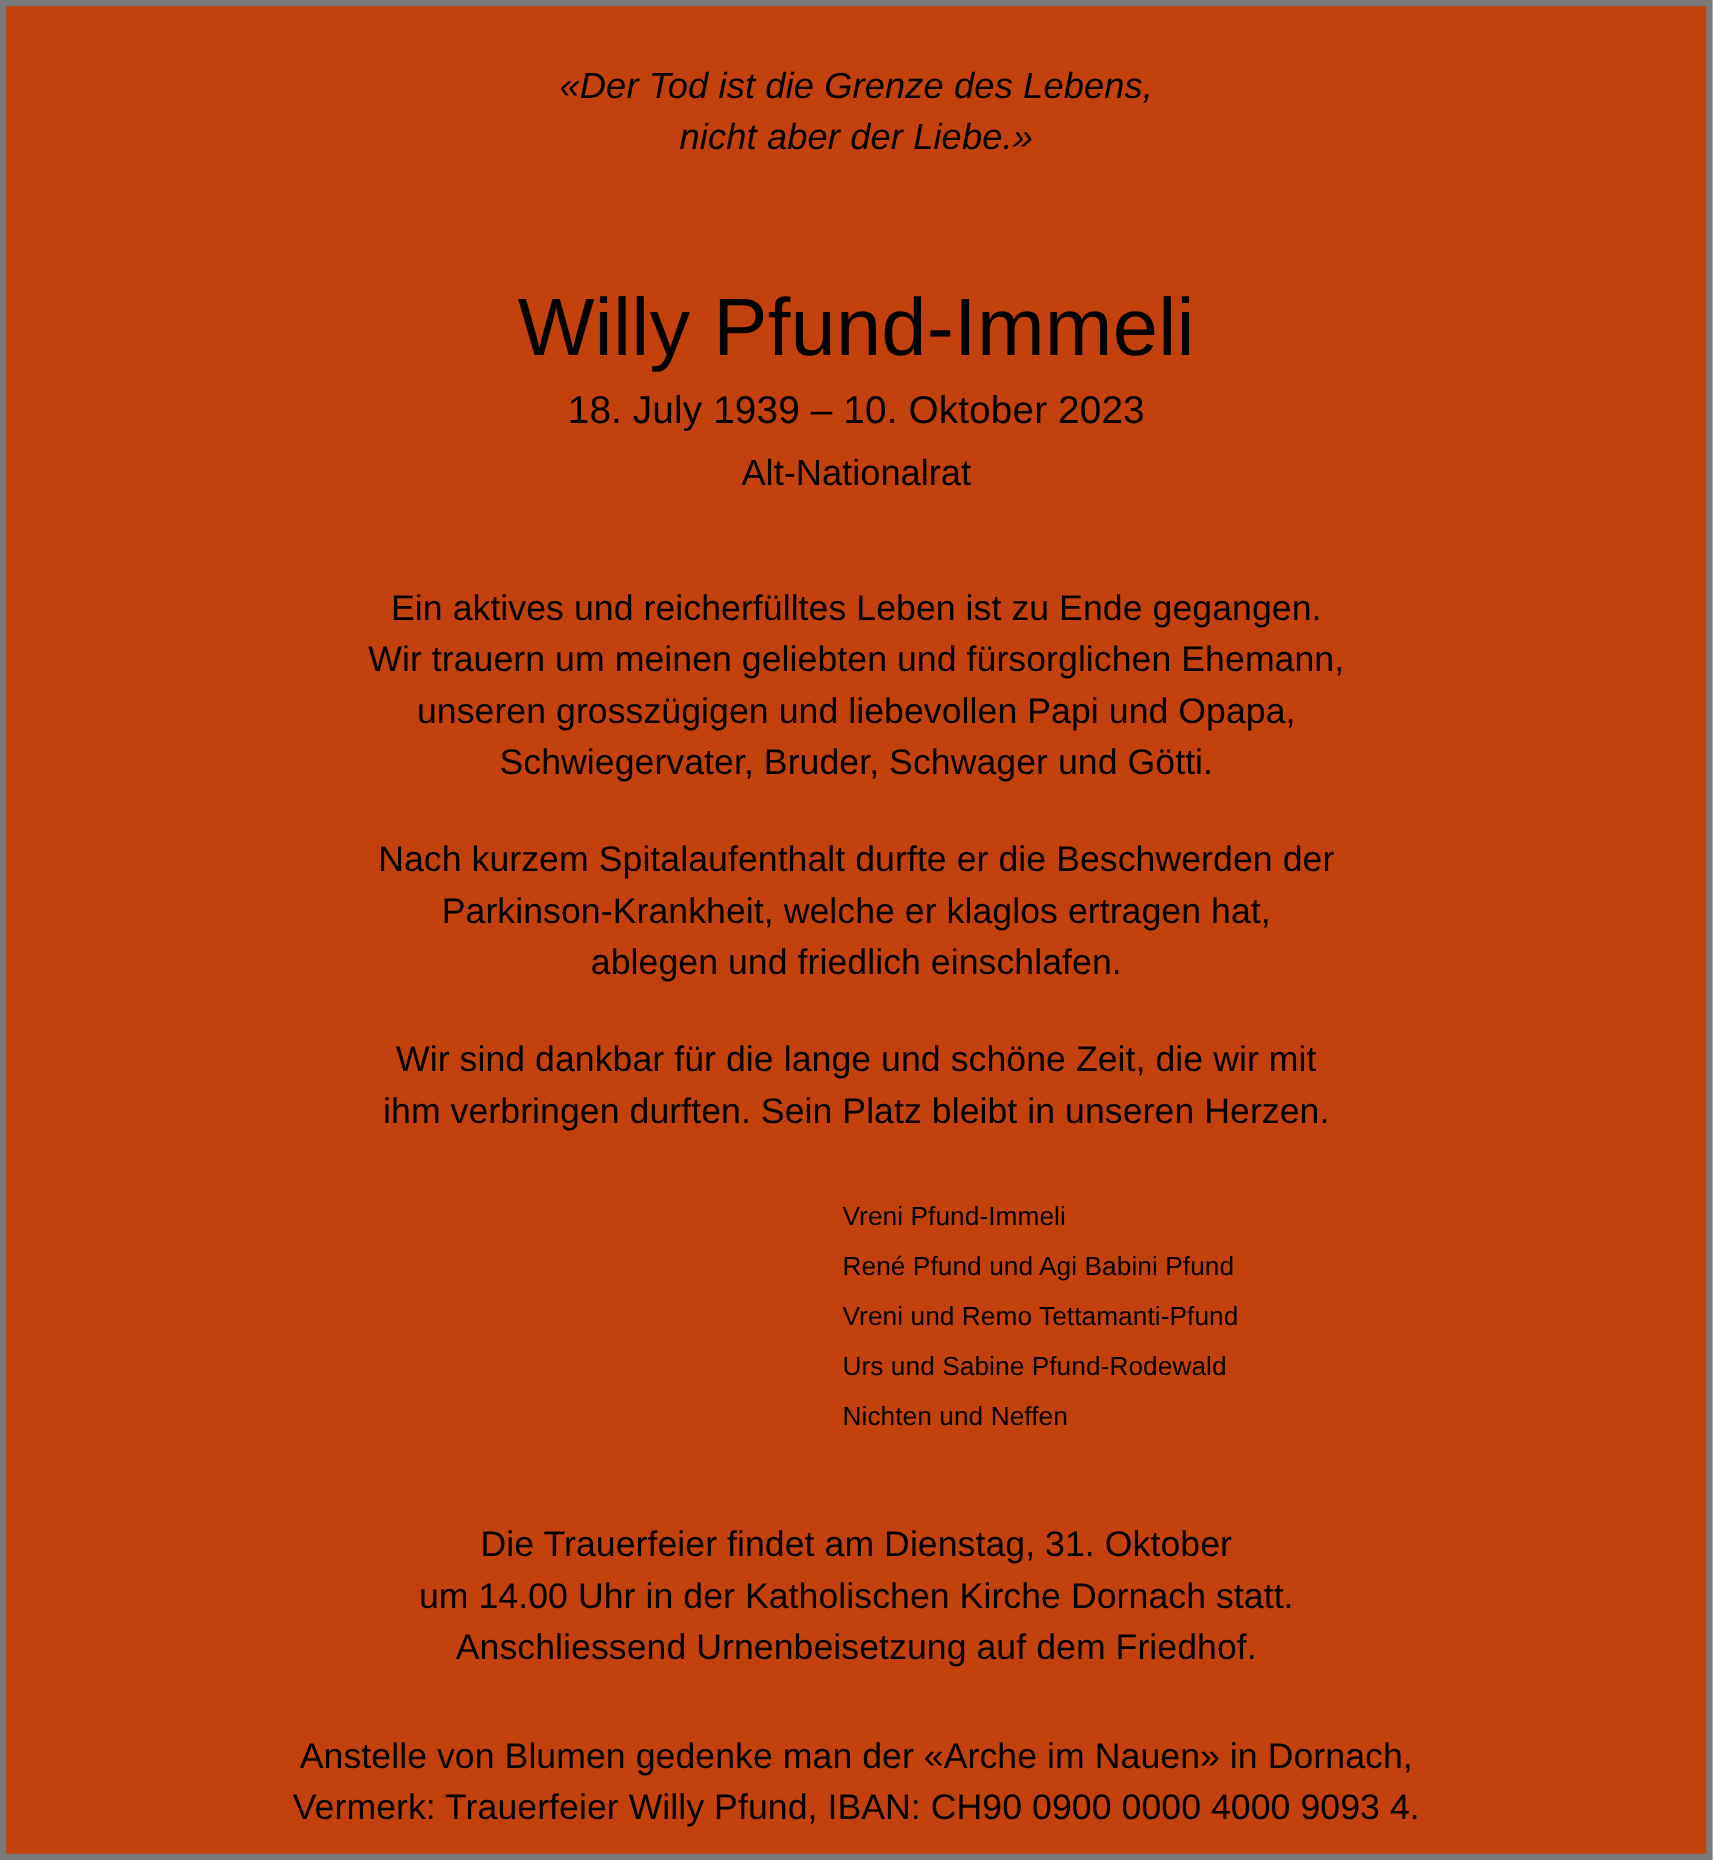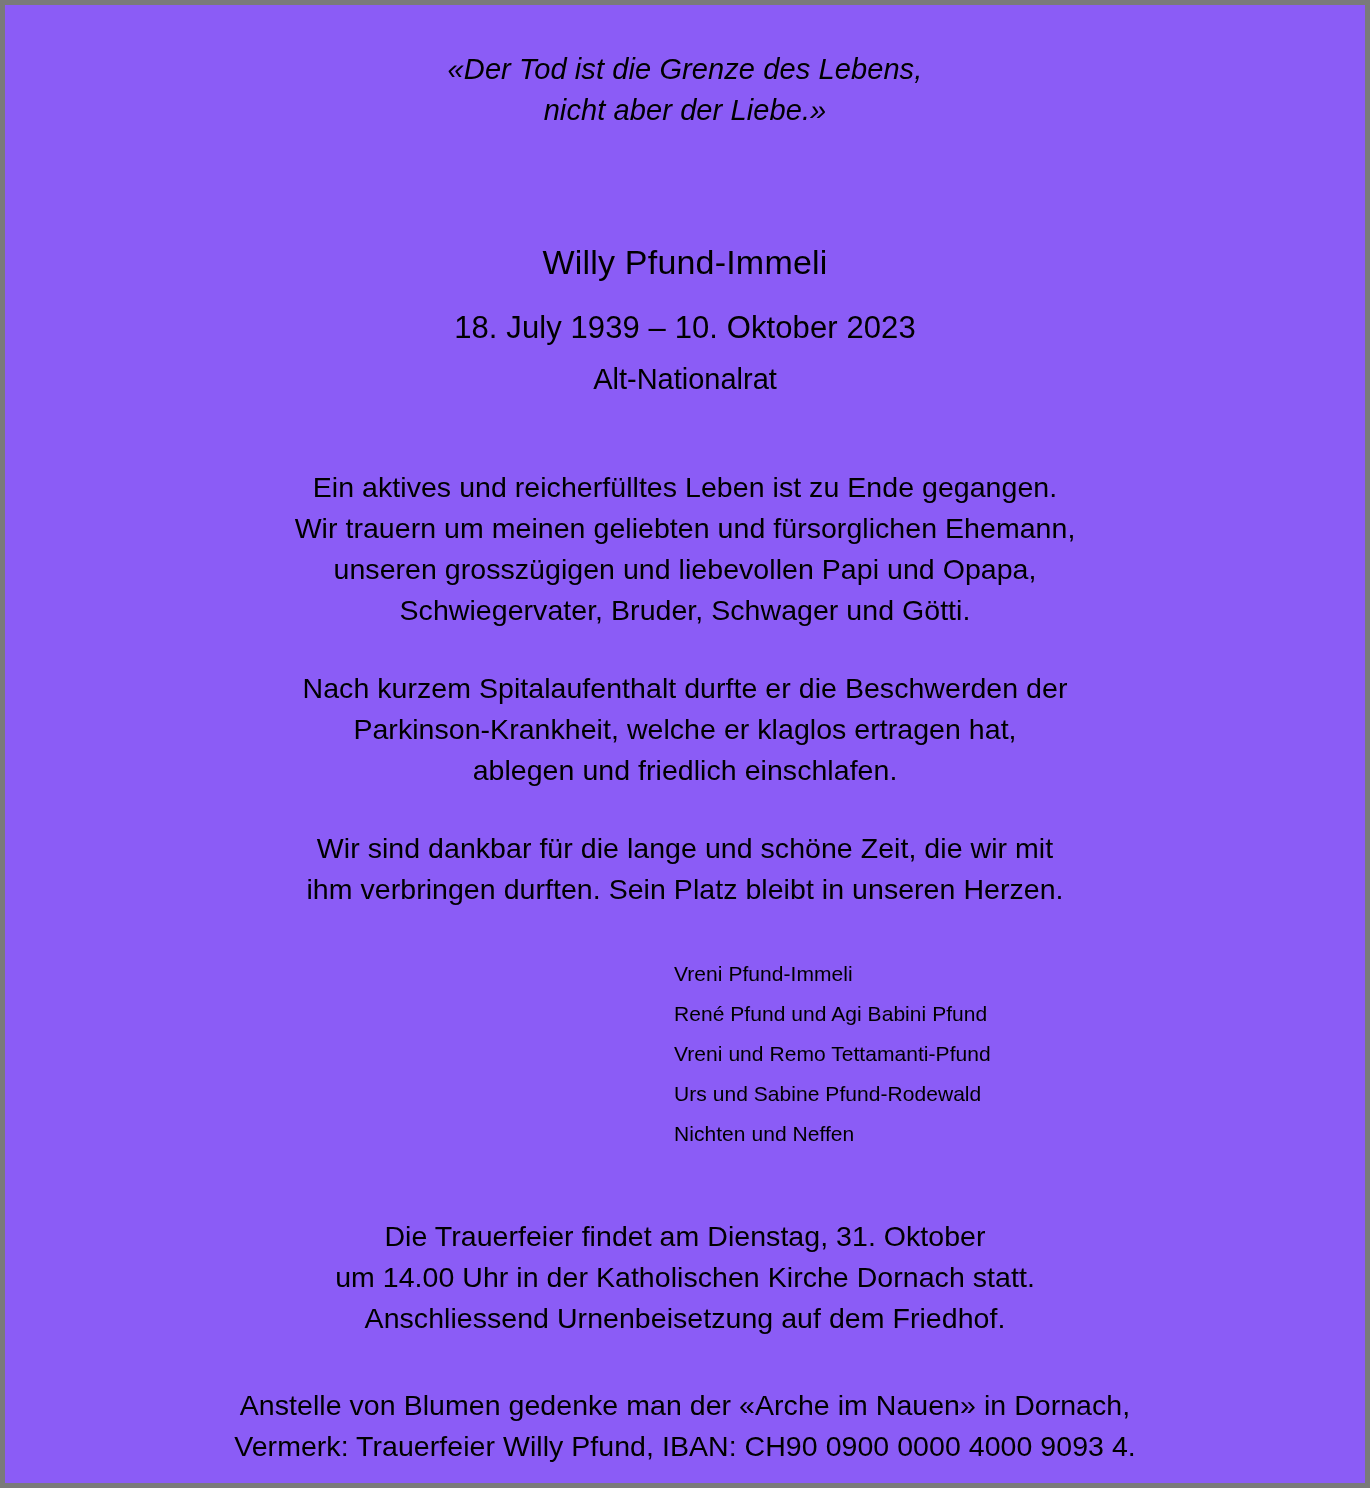--- a/index.html
+++ b/index.html
@@ -12,21 +12,21 @@
     height: 1488px;
     font-family: "Liberation Sans", sans-serif;
     color: #000000;
     overflow: hidden;
   }
 
   .notice-card {
     box-sizing: border-box;
     width: 1370px;
     height: 1488px;
-    background: #8b5cf6;
+    background: #c2410c;
     border: 5px solid #7a7a7a;
     padding: 0;
     position: relative;
   }
 
   .inner {
     box-sizing: border-box;
     width: 100%;
     height: 100%;
     padding: 44px 30px 20px 30px;
@@ -41,21 +41,21 @@
     font-size: 29px;
     line-height: 41px;
     text-align: center;
     letter-spacing: 0.1px;
     margin: 0;
   }
   .quote-line { display: block; }
 
   
   .deceased-name {
-    font-size: 34px;
+    font-size: 65px;
     line-height: 58px;
     font-weight: 400;
     text-align: left;
     letter-spacing: 0.2px;
     margin: 102px 0 0 0;
   }
 
   .life-dates {
     font-size: 31px;
     line-height: 38px;

